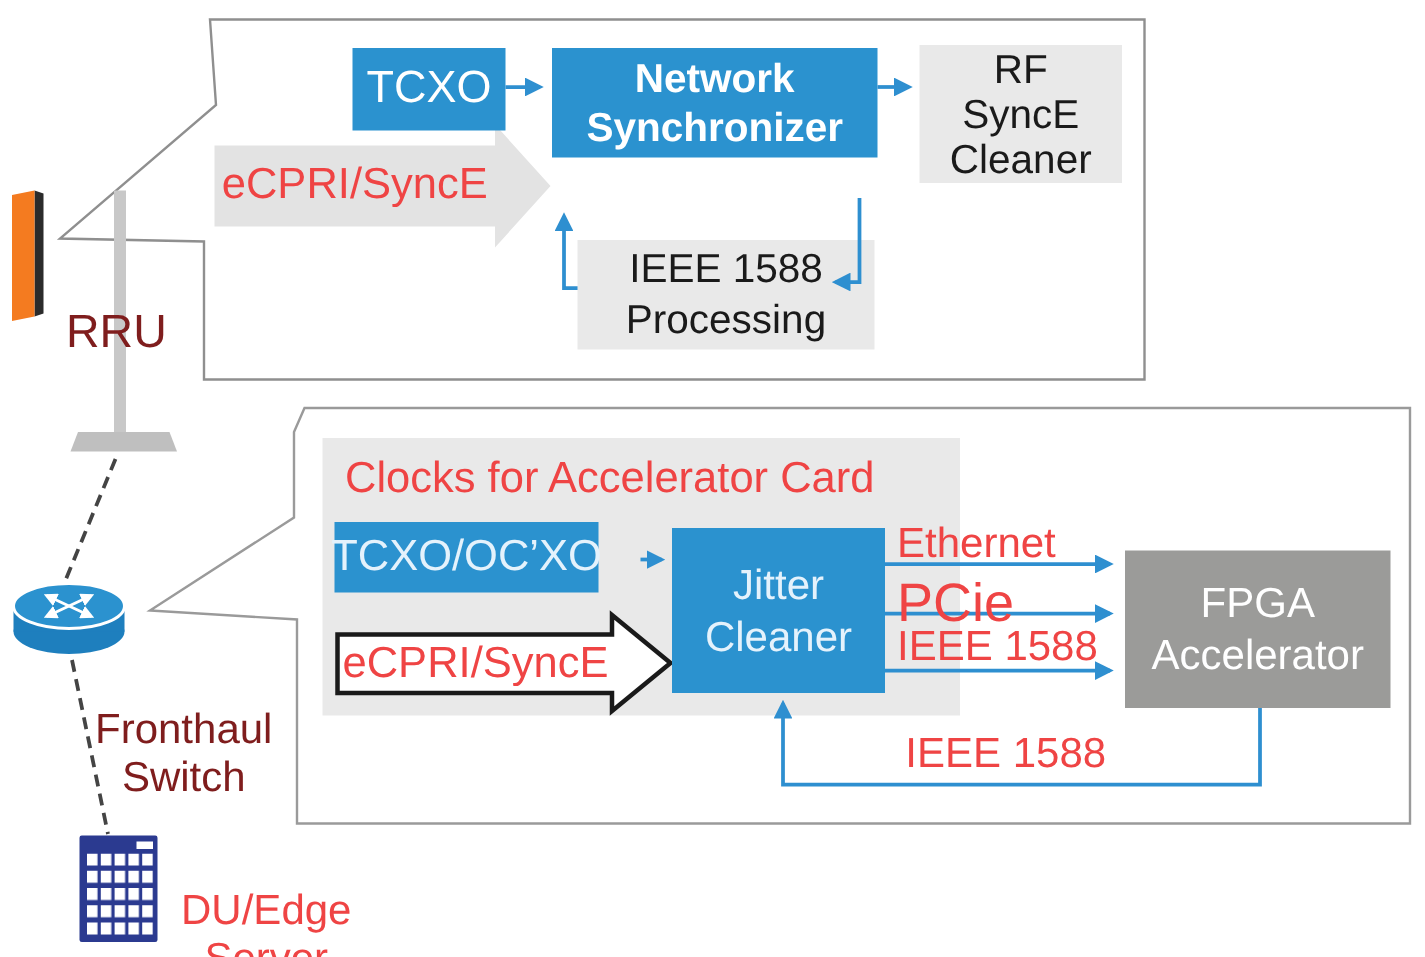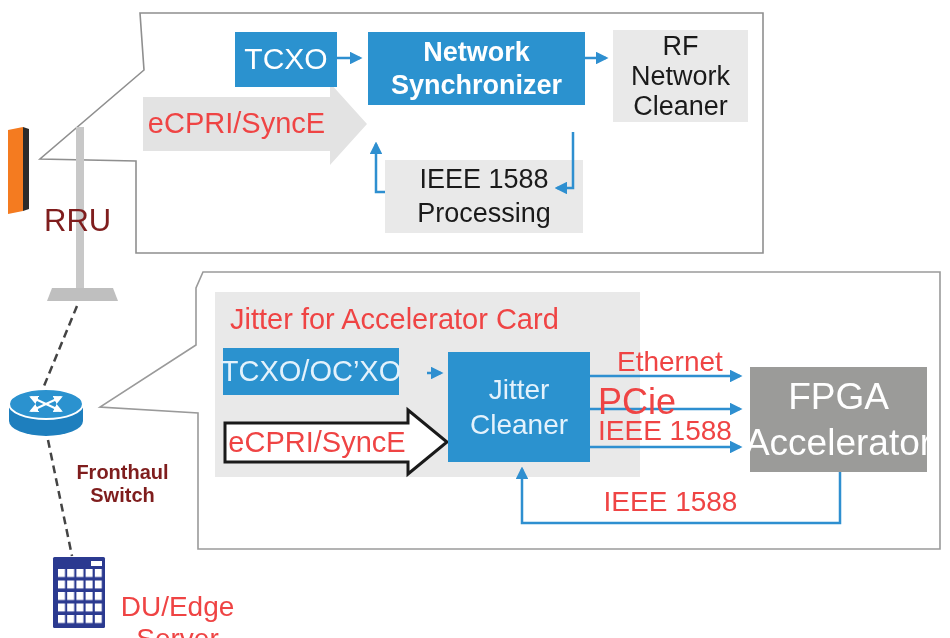--- a/index.html
+++ b/index.html
@@ -95,74 +95,74 @@
     <span>TCXO</span>
   </div>
 
   <div class="lbl blue-box flexc c pre" style="left:368px;top:32px;width:217px;height:73px;font-size:27px;line-height:1.22;font-weight:bold;">
     <span>Network
 Synchronizer</span>
   </div>
 
   <div class="lbl gray-box flexc c pre" style="left:613px;top:30px;width:135px;height:92px;font-size:27px;line-height:1.12;">
     <span>RF
-Network
+SyncE
 Cleaner</span>
   </div>
 
   <div class="lbl flexc c" style="left:143px;top:97px;width:187px;height:54px;font-size:29px;">
     <span>eCPRI/SyncE</span>
   </div>
 
   <div class="lbl gray-box flexc c pre" style="left:385px;top:160px;width:198px;height:73px;font-size:27px;line-height:1.25;">
     <span>IEEE 1588
 Processing</span>
   </div>
 
   <div class="lbl" style="left:230px;top:303px;width:410px;font-size:29px;">
-    <span>Jitter for Accelerator Card</span>
+    <span>Clocks for Accelerator Card</span>
   </div>
 
   <div class="lbl blue-box-lt flexc c" style="left:223px;top:348px;width:176px;height:47px;font-size:29px;">
     <span>TCXO/OC’XO</span>
   </div>
 
   <div class="lbl flexc c" style="left:226px;top:423px;width:182px;height:39px;font-size:29px;">
     <span>eCPRI/SyncE</span>
   </div>
 
   <div class="lbl blue-box-lt flexc c pre" style="left:448px;top:352px;width:142px;height:110px;font-size:28px;line-height:1.25;">
     <span>Jitter
 Cleaner</span>
   </div>
 
-  <div class="lbl" style="left:598px;top:346px;font-size:28px;margin-left:19px;">
+  <div class="lbl" style="left:598px;top:346px;font-size:28px;">
     <span>Ethernet</span>
   </div>
   <div class="lbl" style="left:598px;top:381px;font-size:36px;">
     <span>PCie</span>
   </div>
   <div class="lbl" style="left:598px;top:415px;font-size:28px;">
     <span>IEEE 1588</span>
   </div>
 
-  <div class="lbl fpga-box flexc c pre" style="left:750px;top:367px;width:177px;height:105px;font-size:37px;line-height:1.22;">
+  <div class="lbl fpga-box flexc c pre" style="left:750px;top:367px;width:177px;height:105px;font-size:28px;line-height:1.22;">
     <span>FPGA
 Accelerator</span>
   </div>
 
   <div class="lbl c" style="left:598px;top:486px;width:145px;font-size:28px;">
     <span>IEEE 1588</span>
   </div>
 
   <div class="lbl orange" style="left:44px;top:203px;font-size:31px;">
     <span>RRU</span>
   </div>
 
-  <div class="lbl orange c pre" style="left:55px;top:439px;width:135px;font-size:20px;line-height:1.12;font-weight:bold;">
+  <div class="lbl orange c pre" style="left:55px;top:439px;width:135px;font-size:28px;line-height:1.12;">
     <span>Fronthaul
 Switch</span>
   </div>
 
   <div class="lbl c pre" style="left:110px;top:560px;width:135px;font-size:28px;line-height:1.12;">
     <span>DU/Edge
 Server</span>
   </div>
 
   <svg id="overlay-layer" width="950" height="638" viewBox="0 0 950 638">

